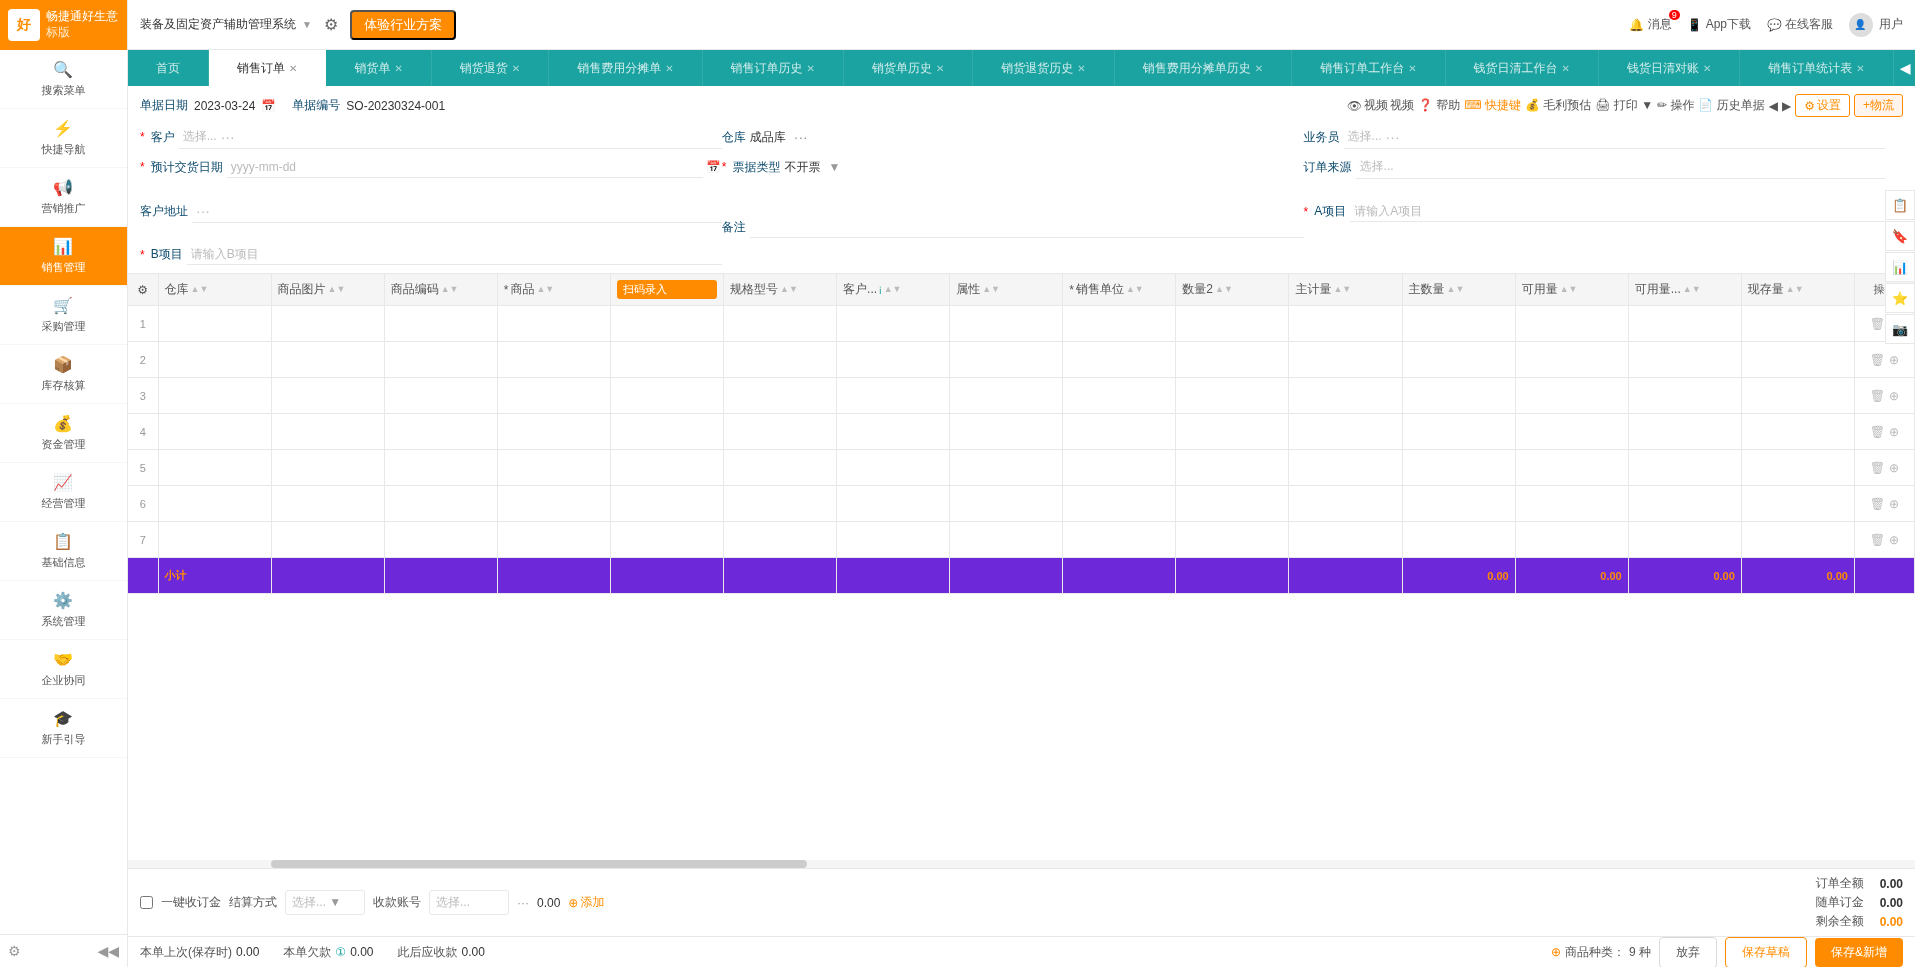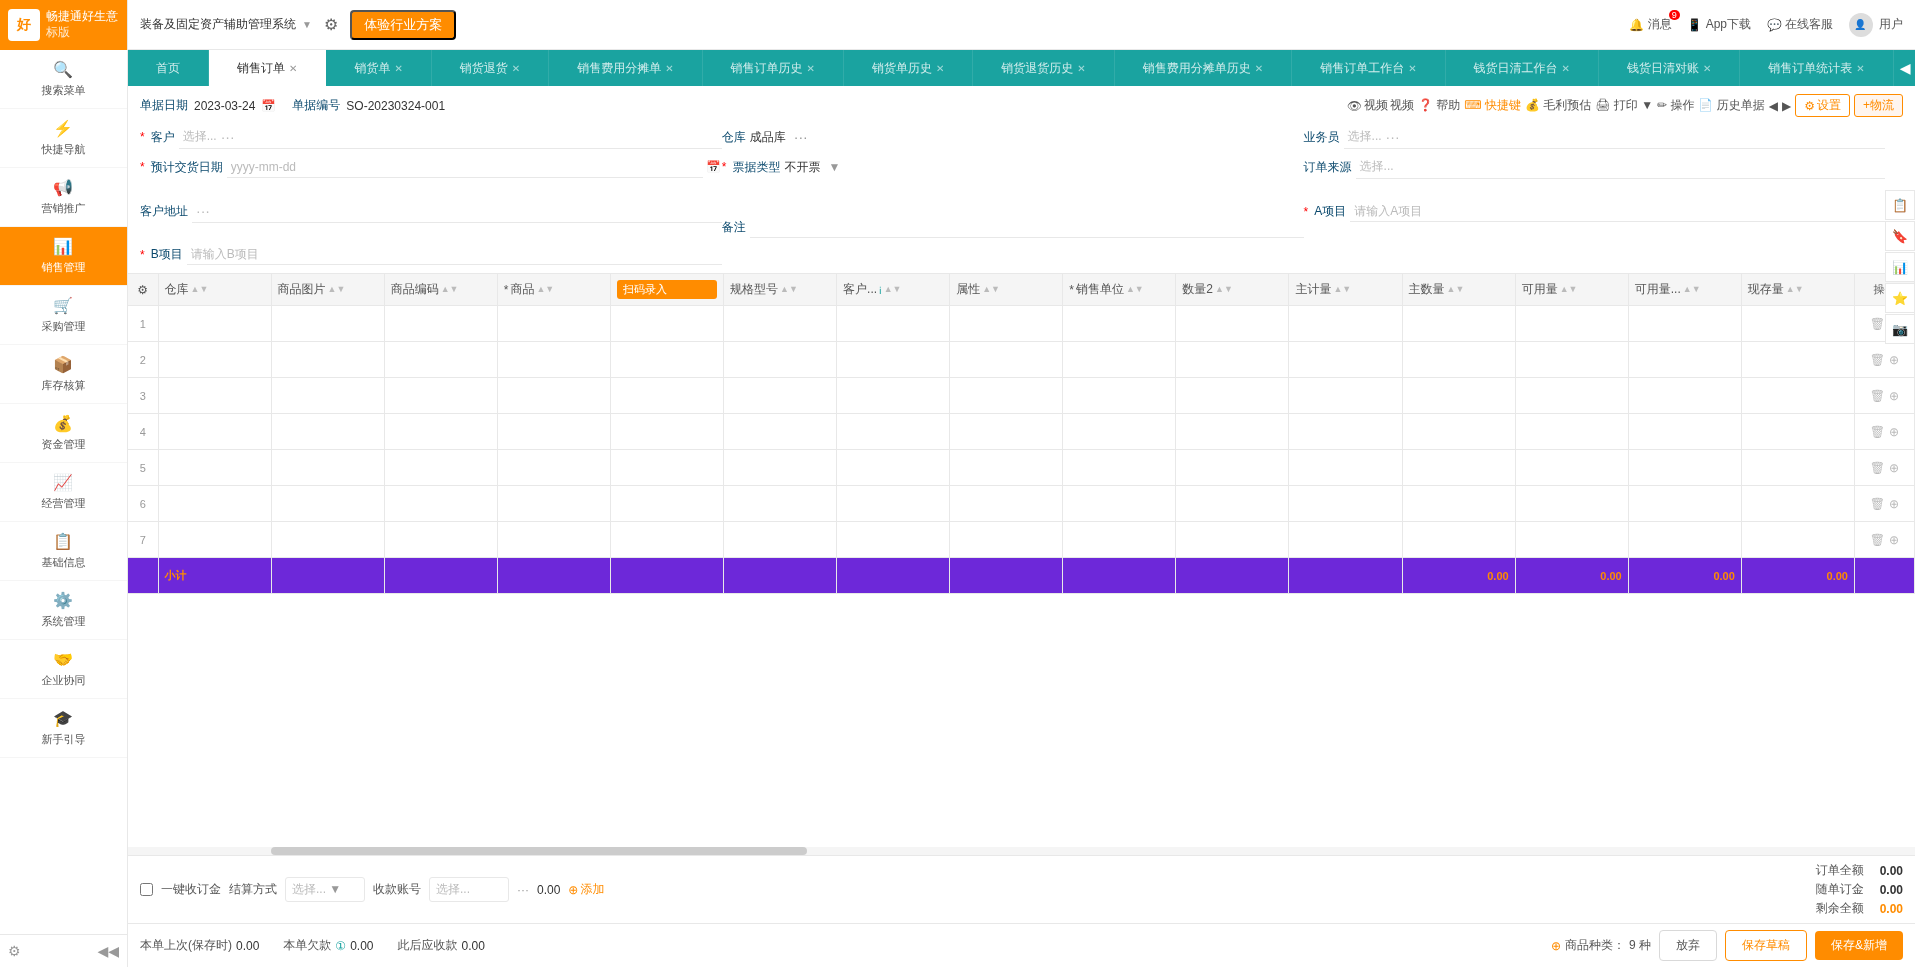--- a/index.html
+++ b/index.html
@@ -100,21 +100,21 @@
     .payment-bar-select { border: 1px solid #e8e8e8; border-radius: 3px; padding: 3px 6px; color: #bbb; cursor: pointer; min-width: 80px; }
     .payment-bar-dots { color: #999; cursor: pointer; }
     .payment-bar-amount { color: #333; }
     .payment-bar-add { color: #ff8c00; cursor: pointer; display: flex; align-items: center; gap: 2px; }
 
     
     .scroll-row { height: 8px; background: #f5f5f5; position: relative; }
     .scroll-thumb { height: 8px; background: #ccc; border-radius: 4px; width: 30%; position: absolute; left: 8%; }
 
     
-    .bottom-bar { height: 44px; background: #fff; border-top: 1px solid #e8e8e8; display: flex; align-items: center; padding: 0 12px; gap: 24px; flex-shrink: 0; }
+    .bottom-bar { height: 31px; background: #fff; border-top: 1px solid #e8e8e8; display: flex; align-items: center; padding: 0 12px; gap: 24px; flex-shrink: 0; }
     .bottom-bar-item { display: flex; align-items: center; gap: 4px; color: #555; }
     .bottom-bar-value { color: #333; }
     .bottom-bar-right { margin-left: auto; display: flex; align-items: center; gap: 8px; }
     .btn-discard { border: 1px solid #d9d9d9; background: #fff; color: #555; padding: 6px 16px; border-radius: 4px; cursor: pointer; }
     .btn-save-draft { border: 1px solid #ff8c00; background: #fff; color: #ff8c00; padding: 6px 16px; border-radius: 4px; cursor: pointer; }
     .btn-save-new { background: #ff8c00; color: #fff; padding: 6px 16px; border-radius: 4px; cursor: pointer; border: none; }
 
     
     .float-icons { position: fixed; right: 0; top: 190px; display: flex; flex-direction: column; gap: 1px; }
     .float-icon { width: 30px; height: 30px; background: #fff; border: 1px solid #e8e8e8; display: flex; align-items: center; justify-content: center; cursor: pointer; color: #888; font-size: 13px; }

